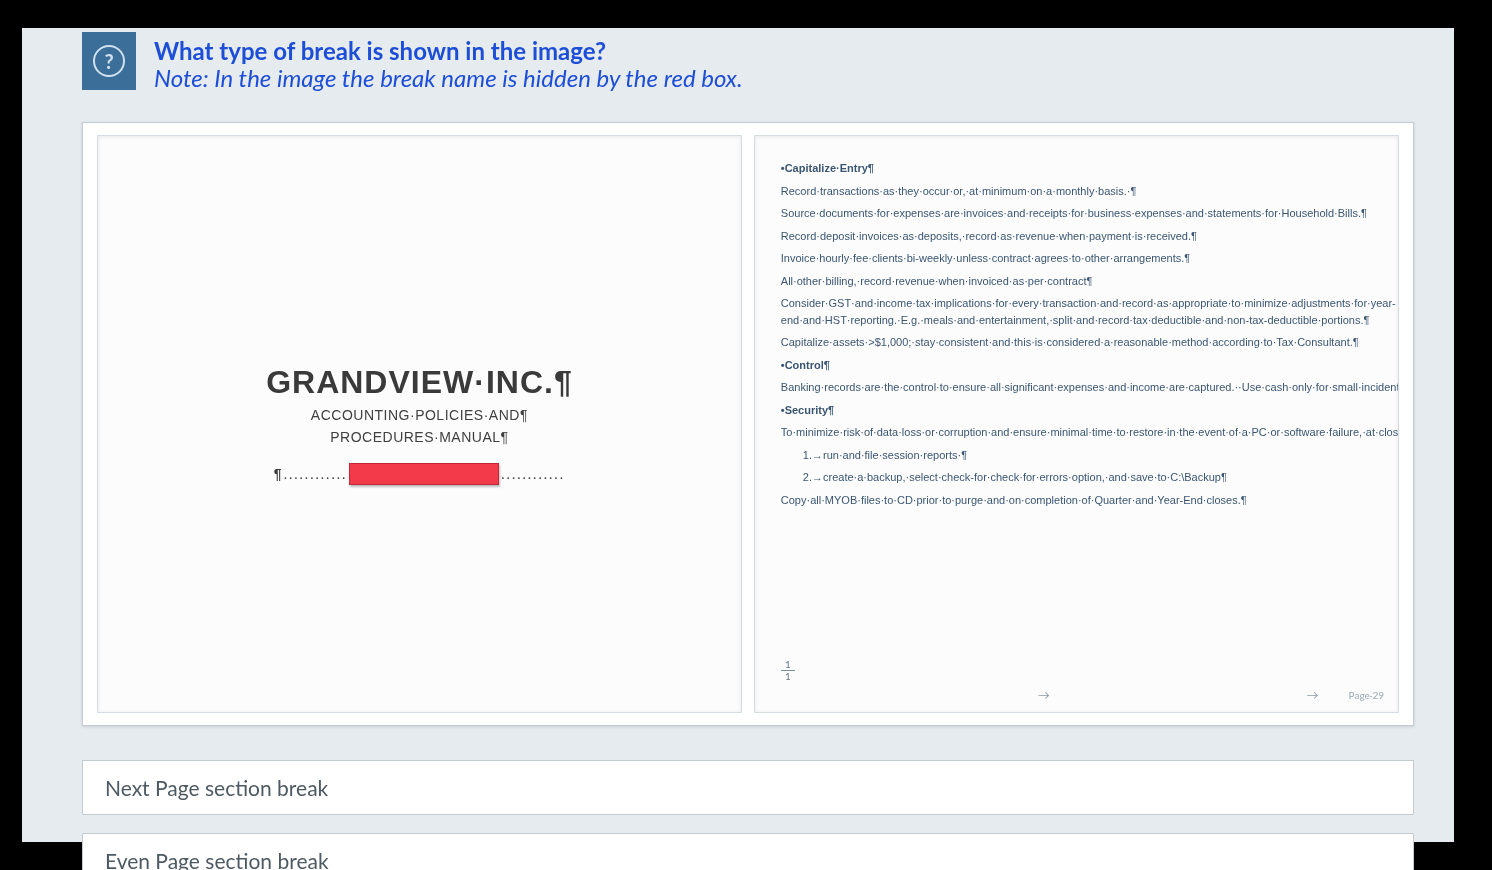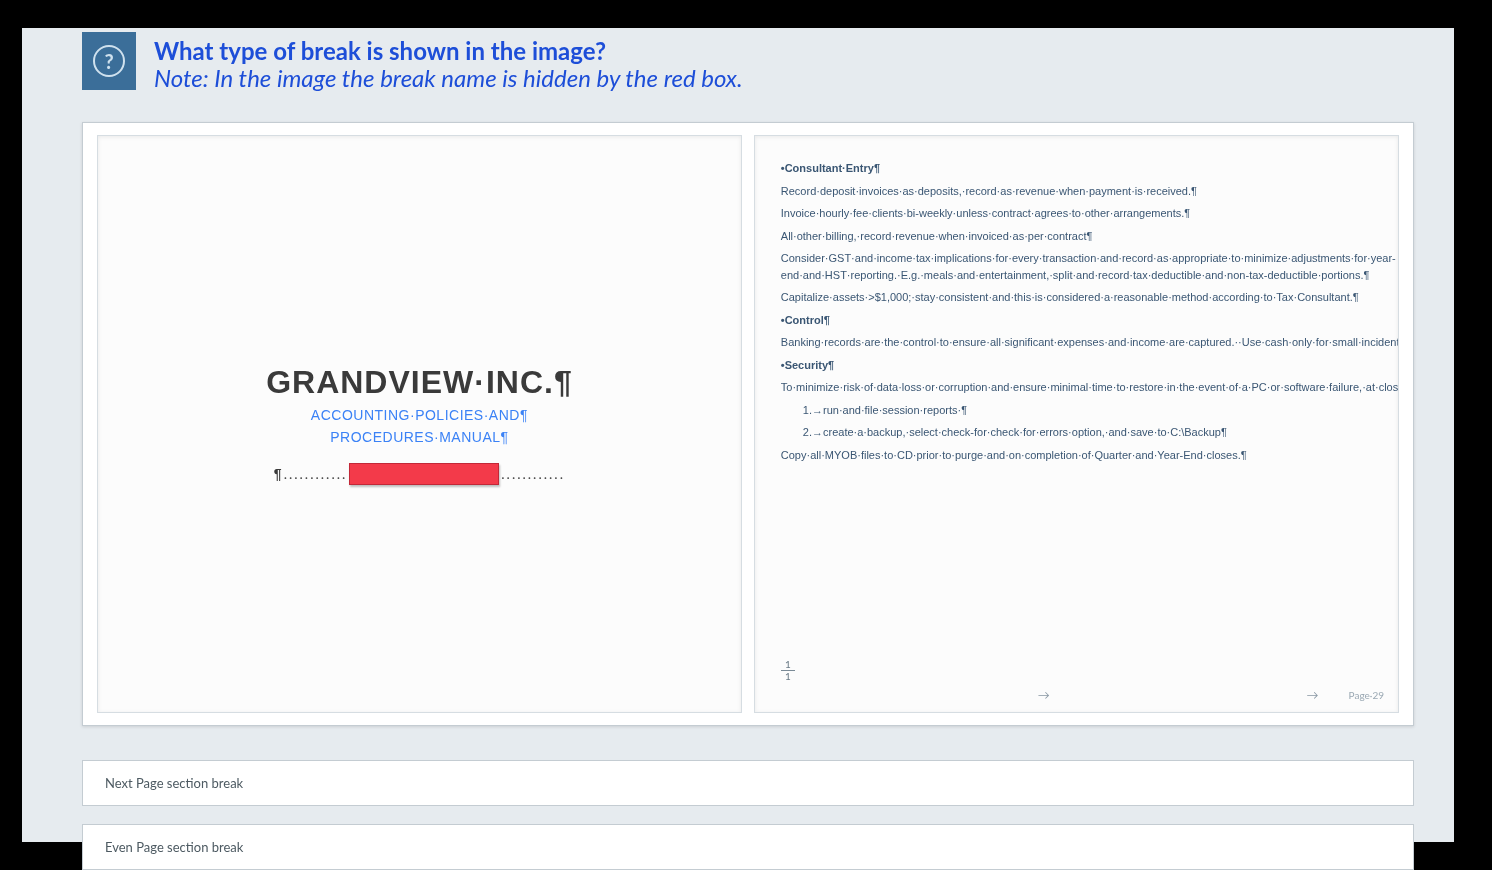--- a/index.html
+++ b/index.html
@@ -79,21 +79,21 @@
   }
   .company-title {
     font-size: 32px;
     letter-spacing: 1px;
     color: #3a3a3a;
     font-weight: 700;
   }
   .subtitle {
     font-size: 14px;
     letter-spacing: 0.5px;
-    color: #3b82f6;
+    color: #404040;
     text-align: center;
     margin-top: 6px;
   }
   .break-line {
     margin-top: 18px;
     display: flex;
     align-items: center;
     gap: 2px;
     font-size: 14px;
     color: #3a3a3a;
@@ -148,21 +148,21 @@
     font-size: 12px;
     color:#8a98a4;
   }
   .answers {
     margin-top: 34px;
   }
   .answer-option {
     background: #fff;
     border: 1px solid #c4ccd2;
     padding: 14px 22px;
-    font-size: 13px;
+    font-size: 21px;
     color: #4d5a62;
     margin-bottom: 18px;
     cursor: pointer;
   }
   .pil { font-family: "Segoe UI Symbol", Arial, sans-serif; }
 </style>
 </head>
 <body>
 
 <div class="frame">
@@ -184,21 +184,23 @@
       <div class="subtitle pil">PROCEDURES·MANUAL¶</div>
       <div class="break-line">
         <span class="pil">¶</span>
         <span class="dots">............</span>
         <span class="red-box"></span>
         <span class="dots">............</span>
       </div>
     </div>
 
     <div class="doc-page right-page">
-      <p class="section-head pil">•Consultant·Entry¶</p>
+      <p class="section-head pil">•Capitalize·Entry¶</p>
+      <p class="pil">Record·transactions·as·they·occur·or,·at·minimum·on·a·monthly·basis.·¶</p>
+      <p class="pil">Source·documents·for·expenses·are·invoices·and·receipts·for·business·expenses·and·statements·for·Household·Bills.¶</p>
       <p class="pil">Record·deposit·invoices·as·deposits,·record·as·revenue·when·payment·is·received.¶</p>
       <p class="pil">Invoice·hourly·fee·clients·bi-weekly·unless·contract·agrees·to·other·arrangements.¶</p>
       <p class="pil">All·other·billing,·record·revenue·when·invoiced·as·per·contract¶</p>
       <p class="pil">Consider·GST·and·income·tax·implications·for·every·transaction·and·record·as·appropriate·to·minimize·adjustments·for·year-end·and·HST·reporting.·E.g.·meals·and·entertainment,·split·and·record·tax·deductible·and·non-tax-deductible·portions.¶</p>
       <p class="pil">Capitalize·assets·&gt;$1,000;·stay·consistent·and·this·is·considered·a·reasonable·method·according·to·Tax·Consultant.¶</p>
       <p class="section-head pil">•Control¶</p>
       <p class="pil">Banking·records·are·the·control·to·ensure·all·significant·expenses·and·income·are·captured.··Use·cash·only·for·small·incidental·expenses.¶</p>
       <p class="section-head pil">•Security¶</p>
       <p class="pil">To·minimize·risk·of·data·loss·or·corruption·and·ensure·minimal·time·to·restore·in·the·event·of·a·PC·or·software·failure,·at·close·of·each·session:¶</p>
       <p class="pil indent1">1.→run·and·file·session·reports·¶</p>

